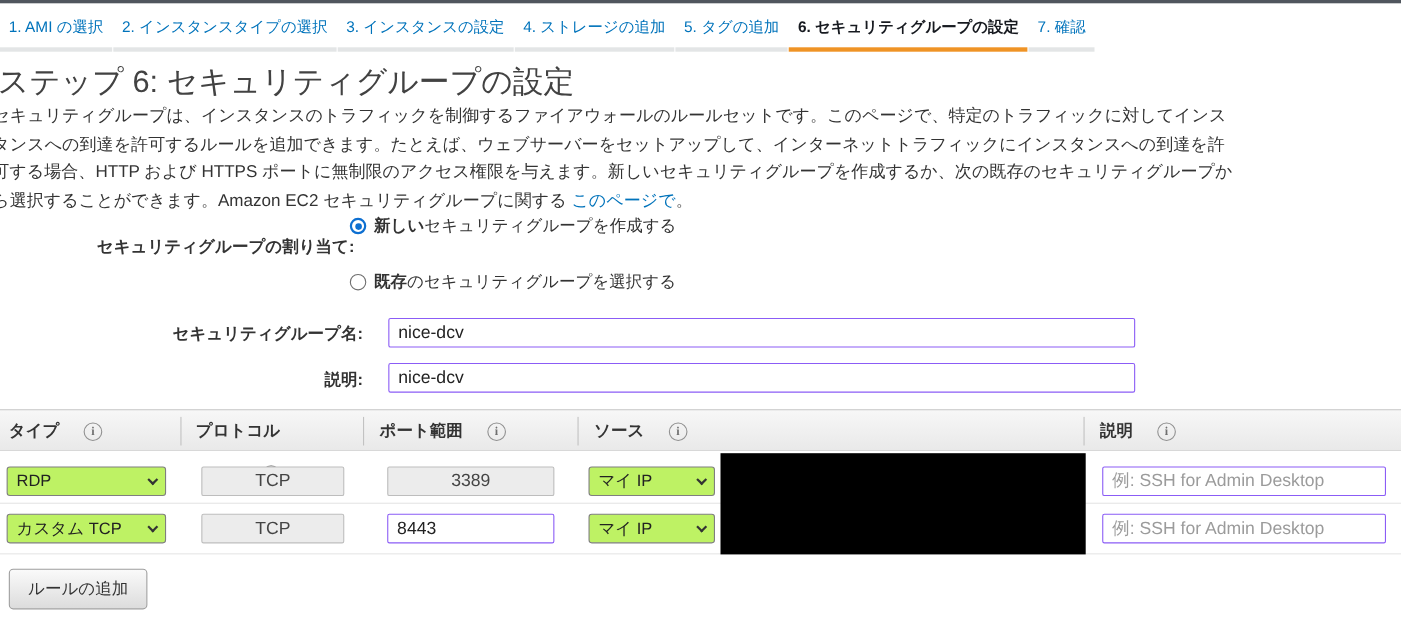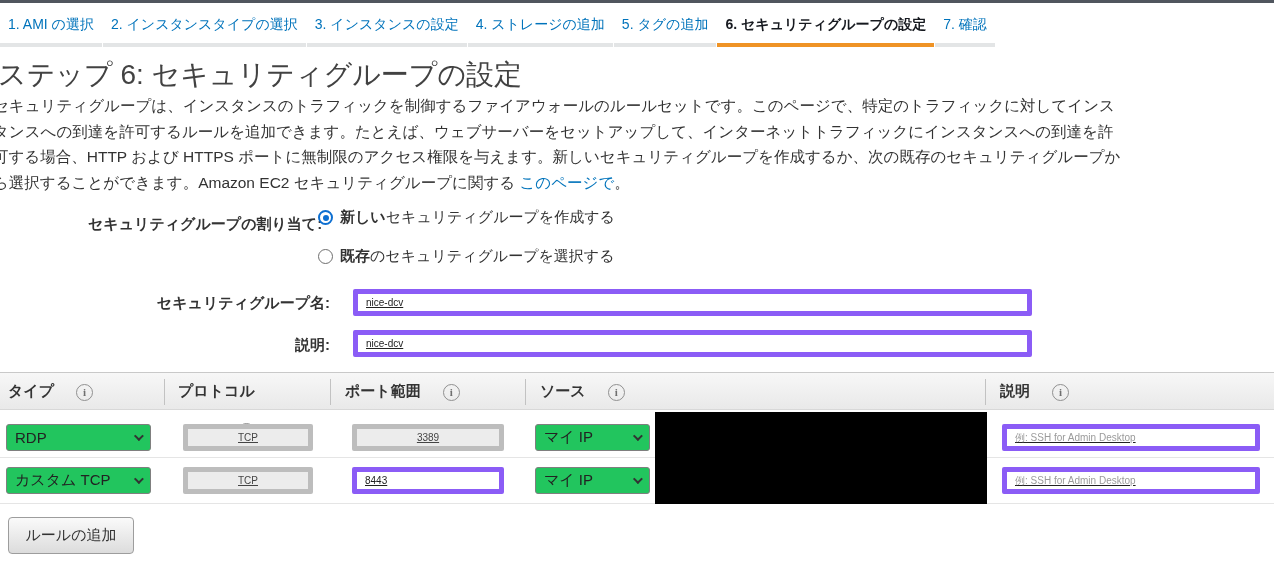--- a/index.html
+++ b/index.html
@@ -24,38 +24,38 @@
   .lbl { position:absolute; font-size:15px; font-weight:bold; color:#333; white-space:nowrap; }
   .lbl.right { left:0; width:330px; text-align:right; }
 
   
   .radio-row { position:absolute; left:318px; font-size:15px; white-space:nowrap; display:flex; align-items:center; }
   .radio { display:inline-block; width:15px; height:15px; border-radius:50%; border:1px solid #6e6e6e; background:#fff; margin-right:7px; position:relative; flex:none; }
   .radio.checked { border:2px solid #0d6fd1; }
   .radio.checked::after { content:""; position:absolute; left:2.5px; top:2.5px; width:6px; height:6px; border-radius:50%; background:#0d6fd1; }
 
   input.txt {
-    position:absolute; height:27px; border:5px solid #8b5cf6; border-radius:2px;
-    font-family:inherit; font-size:10px; color:#222; padding:0 8px; background:#fff;text-decoration:underline;
+    position:absolute; height:27px; border:1px solid #8b5cf6; border-radius:2px;
+    font-family:inherit; font-size:16px; color:#222; padding:0 8px; background:#fff;
   }
   input.txt::placeholder { color:#9b9b9b; opacity:1; }
   input.txt.disabled { background:#ececec; border-color:#bdbdbd; color:#444;text-align:center; }
 
   
   .thead { position:absolute; top:372px; left:0; width:1274px; height:38px;
     background:linear-gradient(#f7f7f7,#e9e9e9); border-top:1px solid #c9c9c9; border-bottom:1px solid #d8d8d8; }
   .th { position:absolute; top:9px; font-size:15px; font-weight:bold; color:#333; white-space:nowrap; display:flex; align-items:flex-end; gap:22px; }
   .vsep { position:absolute; top:6px; width:1px; height:26px; background:#c2c2c2; }
   .info { display:inline-block; width:17px; height:17px; border:1px solid #909090; border-radius:50%;
     color:#6f6f6f; font-size:11px; line-height:15px; text-align:center; font-family:"Liberation Serif",serif; font-weight:bold; cursor:pointer; }
 
   .hsep { position:absolute; left:0; width:1274px; height:1px; background:#e5e5e5; }
 
   
-  .select { position:absolute; height:27px; background:#22c55e; border:1px solid #7f7f7f; border-radius:3px;
+  .select { position:absolute; height:27px; background:#bef264; border:1px solid #7f7f7f; border-radius:3px;
     font-size:15px; color:#222; display:flex; align-items:center; padding:0 22px 0 8px; cursor:pointer; white-space:nowrap; }
   .chev { position:absolute; right:9px; top:9px; width:7px; height:7px;
     border-right:2px solid #333; border-bottom:2px solid #333; transform:rotate(45deg) translateY(-2px); }
   .redaction { position:absolute; left:655px; top:412px; width:332px; height:92px; background:#000; }
 
   .add-rule-btn { position:absolute; left:8px; top:517px; width:126px; height:37px;
     background:linear-gradient(#fafafa,#dcdcdc); border:1px solid #9d9d9d; border-radius:4px;
     font-family:inherit; font-size:15px; font-weight:normal; color:#333; cursor:pointer; }
 </style>
 </head>
@@ -79,21 +79,21 @@
 
   <div class="desc">
     <div class="line">セキュリティグループは、インスタンスのトラフィックを制御するファイアウォールのルールセットです。このページで、特定のトラフィックに対してインス</div>
     <div class="line">タンスへの到達を許可するルールを追加できます。たとえば、ウェブサーバーをセットアップして、インターネットトラフィックにインスタンスへの到達を許</div>
     <div class="line">可する場合、HTTP および HTTPS ポートに無制限のアクセス権限を与えます。新しいセキュリティグループを作成するか、次の既存のセキュリティグループか</div>
     <div class="line"><span>ら選択することができます。Amazon EC2 セキュリティグループに関する </span><a href="#">このページで</a><span>。</span></div>
   </div>
 
   <div class="lbl" style="left:88px; top:215px;">セキュリティグループの割り当て:</div>
 
-  <div class="radio-row" style="top:208px;align-items:center;">
+  <div class="radio-row" style="top:196px;align-items:center;">
     <span class="radio checked"></span>
     <span><b>新しい</b><span>セキュリティグループを作成する</span></span>
   </div>
 
   <div class="radio-row" style="top:247px;font-family:Liberation Serif, serif;">
     <span class="radio"></span>
     <span><b>既存</b><span>のセキュリティグループを選択する</span></span>
   </div>
 
   <div class="lbl right" style="top:294px;">セキュリティグループ名:</div>

